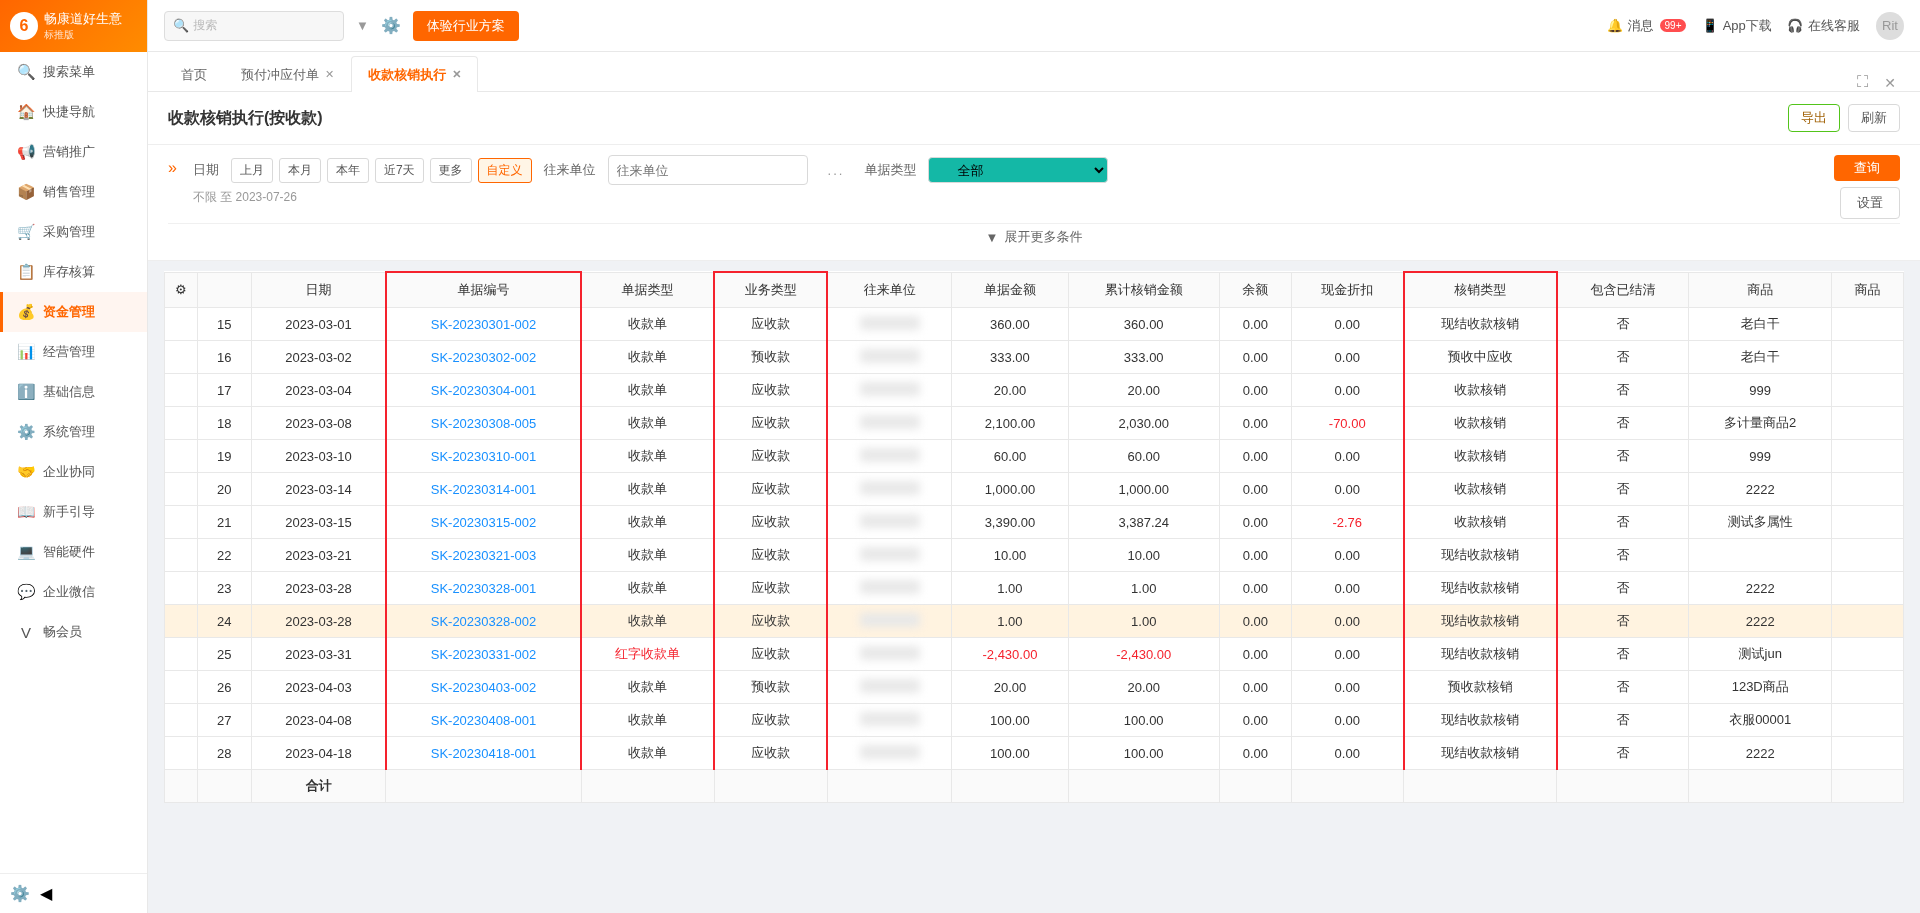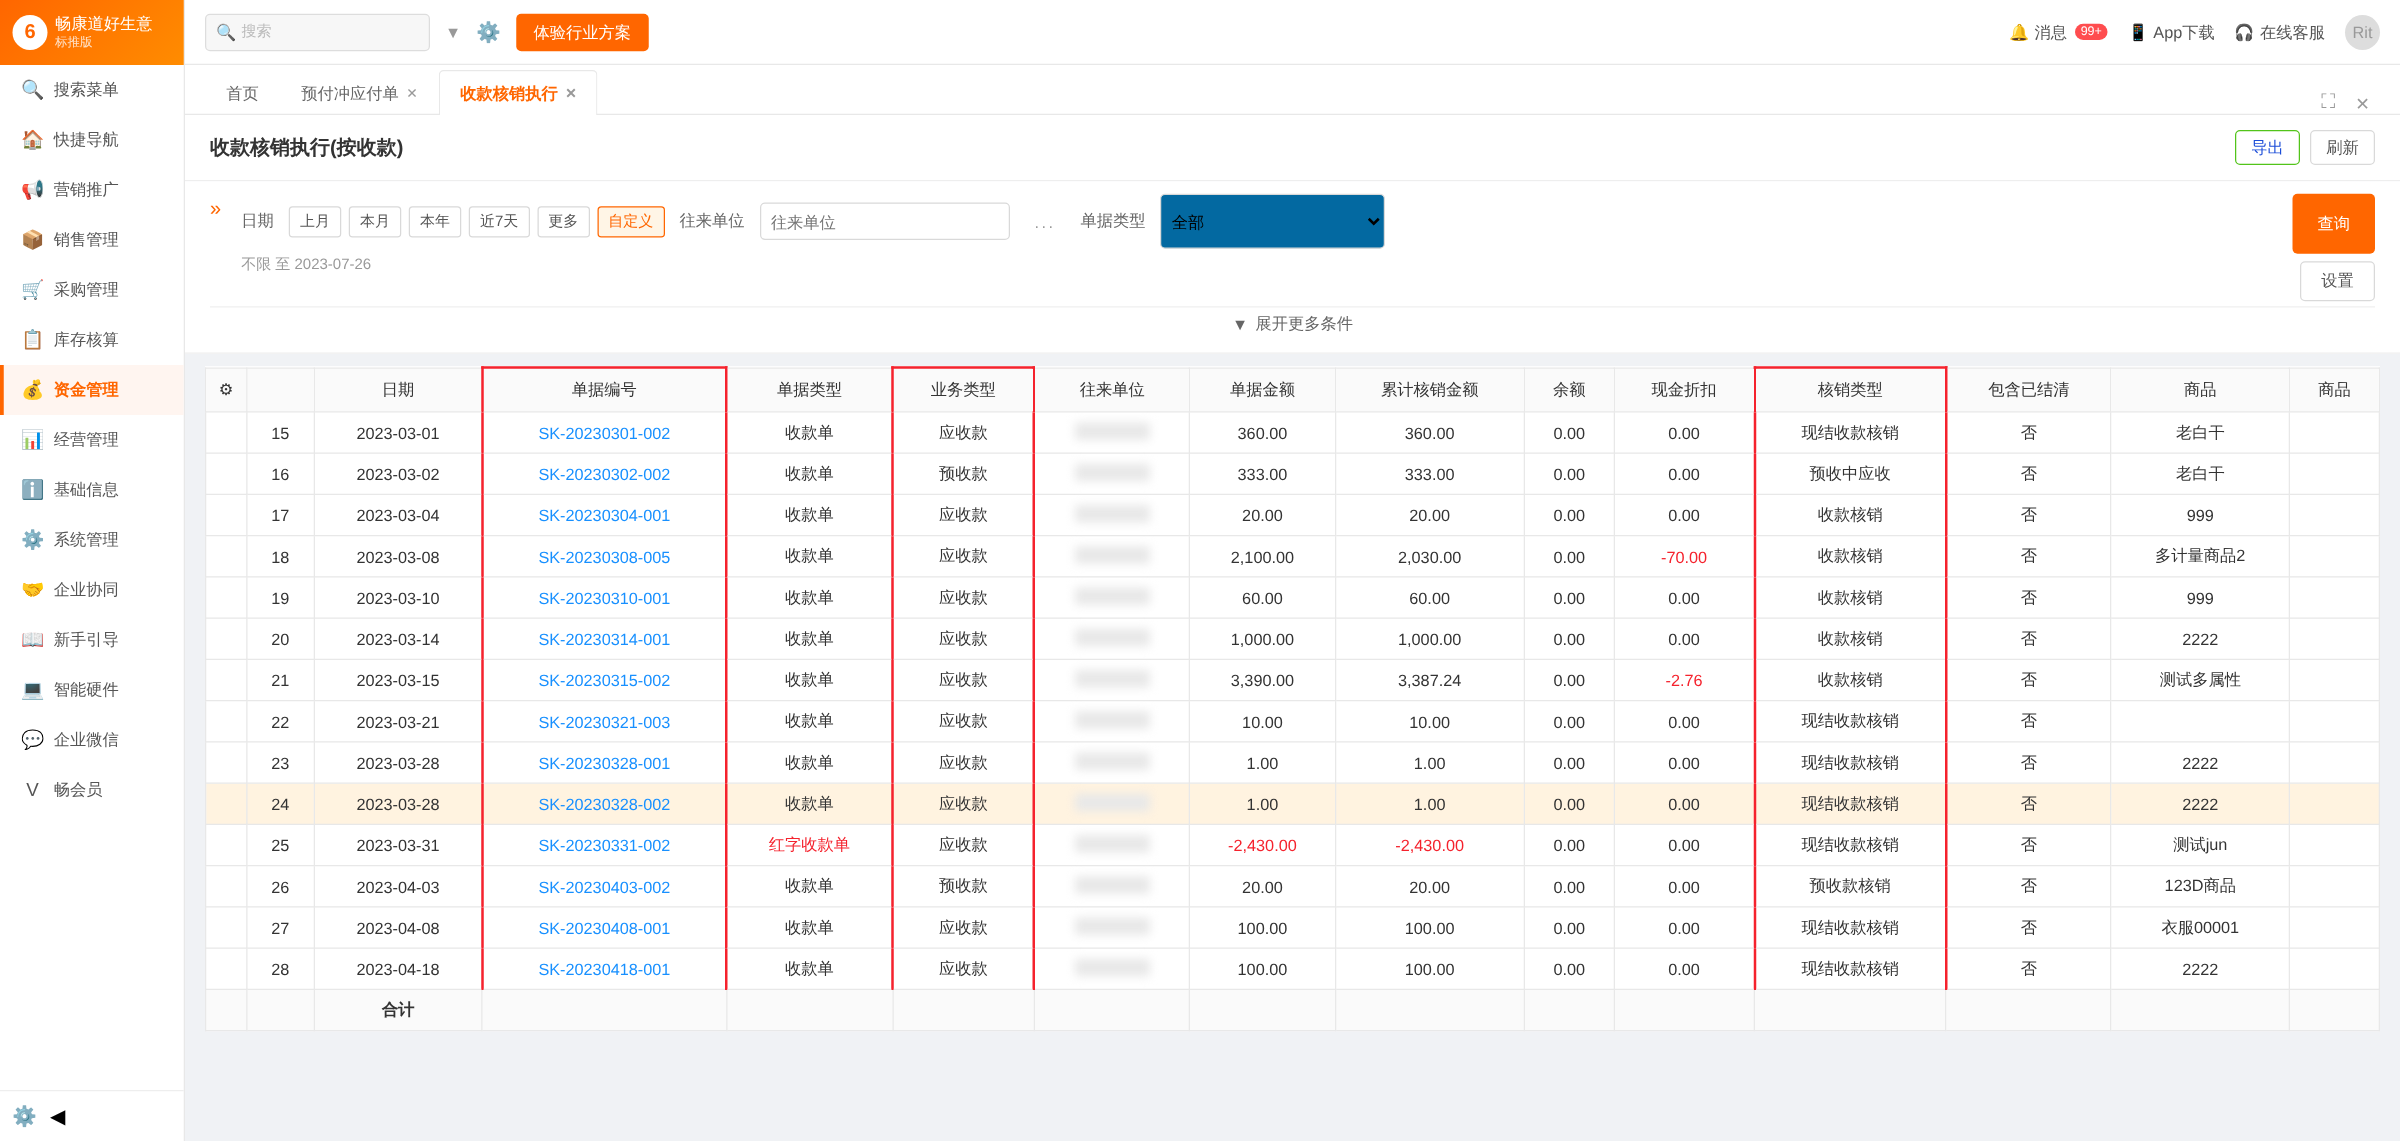--- a/index.html
+++ b/index.html
@@ -104,21 +104,21 @@
     .content { flex: 1; overflow: hidden; display: flex; flex-direction: column; padding: 0; background: #f0f2f5; }
 
     
     .page-header {
       background: #fff; padding: 12px 20px 0;
       display: flex; align-items: center; justify-content: space-between;
       border-bottom: 1px solid #eee;
     }
     .page-title { font-size: 16px; font-weight: bold; color: #333; padding-bottom: 12px; }
     .page-header-actions { display: flex; gap: 8px; padding-bottom: 12px; }
-    .btn-export { background: #fff; border: 1px solid #52c41a; color: #1d4ed8; border-radius: 4px; padding: 4px 12px; cursor: pointer; font-size: 13px; }
+    .btn-export { background: #fff; border: 1px solid #52c41a; color: #a16207; border-radius: 4px; padding: 4px 12px; cursor: pointer; font-size: 13px; }
     .btn-refresh { background: #fff; border: 1px solid #d9d9d9; color: #555; border-radius: 4px; padding: 4px 12px; cursor: pointer; font-size: 13px; }
 
     
     .filter-area {
       background: #fff;
       padding: 10px 20px;
       border-bottom: 1px solid #eee;
     }
     .filter-label { color: #666; font-size: 13px; white-space: nowrap; }
     .filter-date-btns { display: flex; gap: 6px; align-items: center; }
@@ -126,25 +126,25 @@
       padding: 3px 8px; border: 1px solid #d9d9d9; border-radius: 3px;
       background: #fff; color: #555; cursor: pointer; font-size: 12px;
     }
     .filter-date-btn.custom { background: #fff5e6; border-color: #ff6600; color: #ff6600; }
     .filter-input {
       flex: 1; max-width: 220px; height: 30px;
       border: 1px solid #d9d9d9; border-radius: 4px;
       padding: 0 8px; font-size: 13px;
     }
     .filter-select {
-      flex: 0 0 180px; height: 44px;
+      flex: 0 0 180px; height: 26px;
       border: 1px solid #d9d9d9; border-radius: 4px;
-      padding: 0 4px; font-size: 13px; background: #0369a1;
-    }
-    .btn-query { background: #ff6600; color: #fff; border: none; border-radius: 4px; padding: 15px 20px; cursor: pointer; font-size: 13px; }
+      padding: 0 24px; font-size: 13px; background: #14b8a6;
+    }
+    .btn-query { background: #ff6600; color: #fff; border: none; border-radius: 4px; padding: 4px 20px; cursor: pointer; font-size: 13px; }
     .btn-setting { background: #fff; border: 1px solid #d9d9d9; color: #555; border-radius: 4px; padding: 6px 16px; cursor: pointer; font-size: 13px; }
 
     
     .table-container { flex: 1; overflow: auto; padding: 10px 16px 0; }
     .data-table { width: 100%; border-collapse: collapse; background: #fff; font-size: 13px; }
     .data-table th {
       background: #fafafa;
       border: 1px solid #e8e8e8;
       padding: 8px 10px;
       text-align: center;

